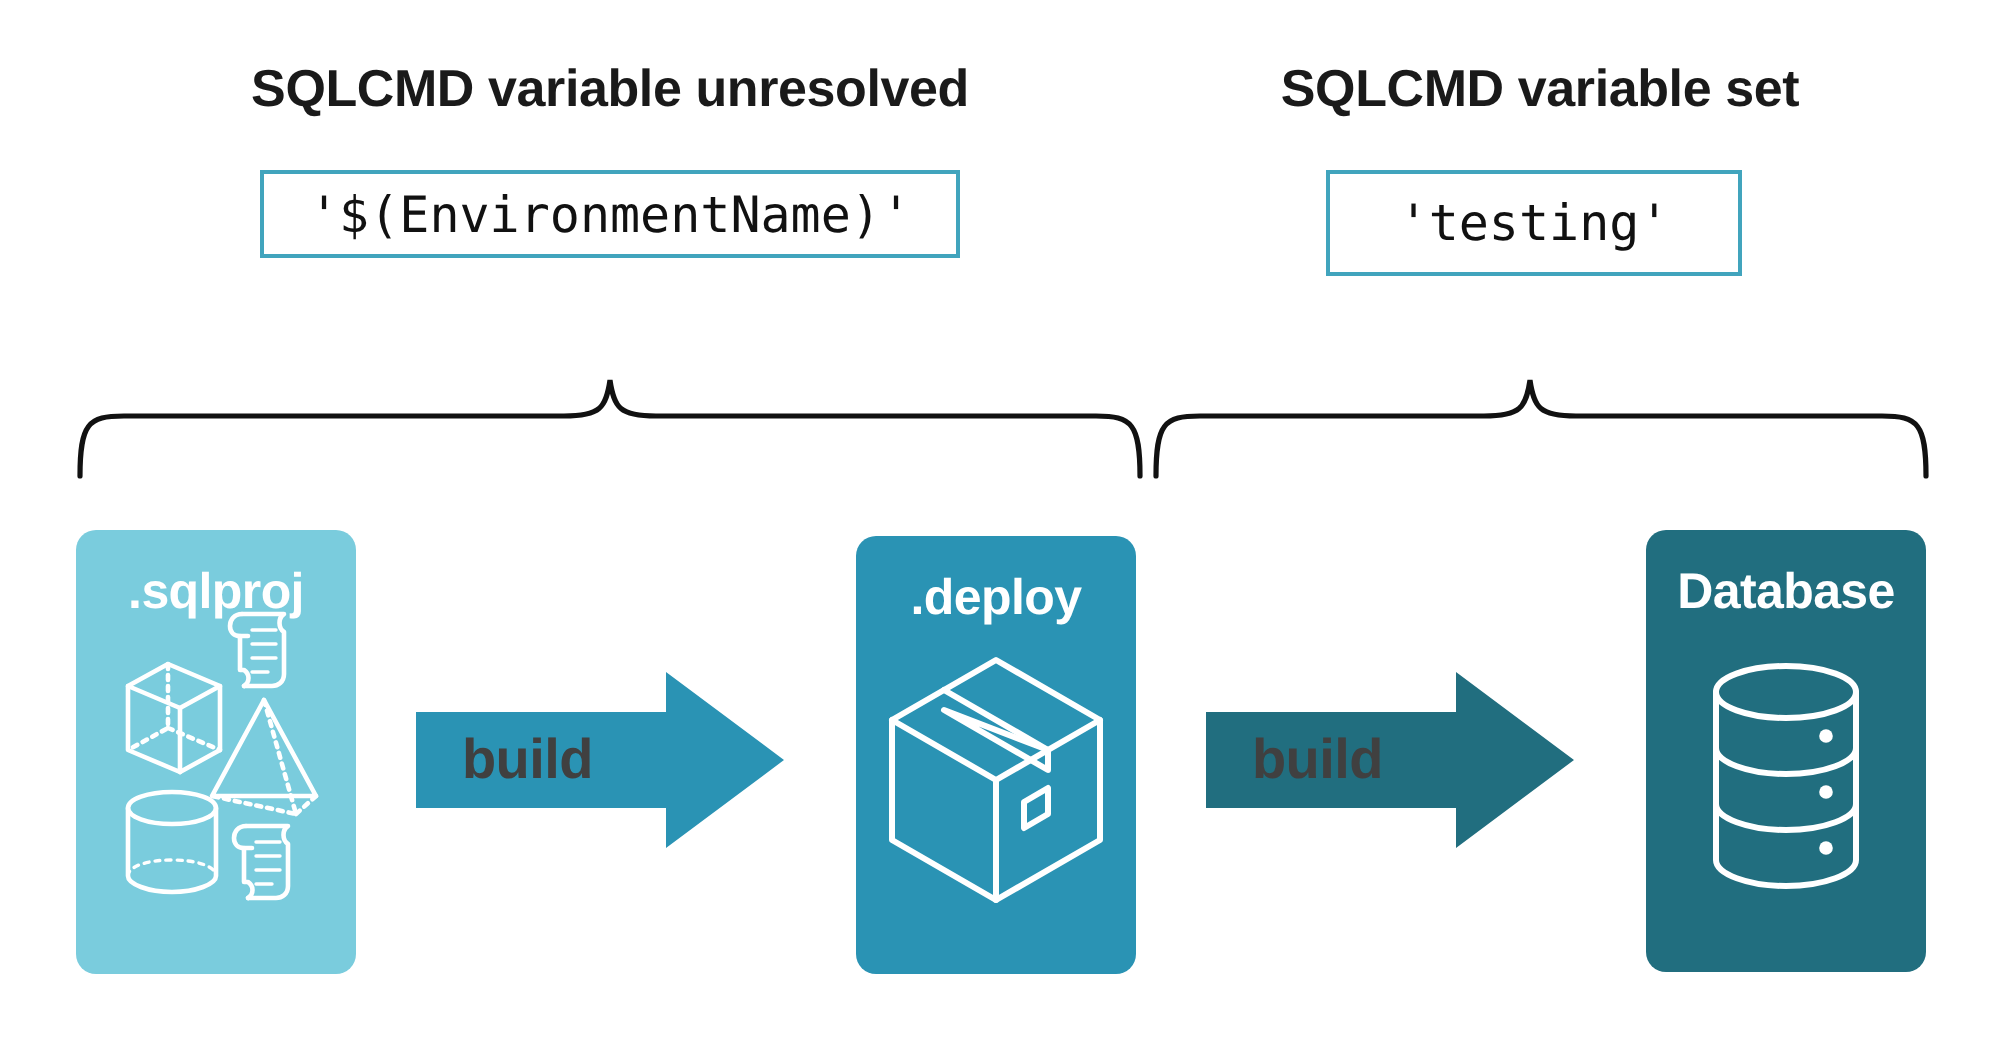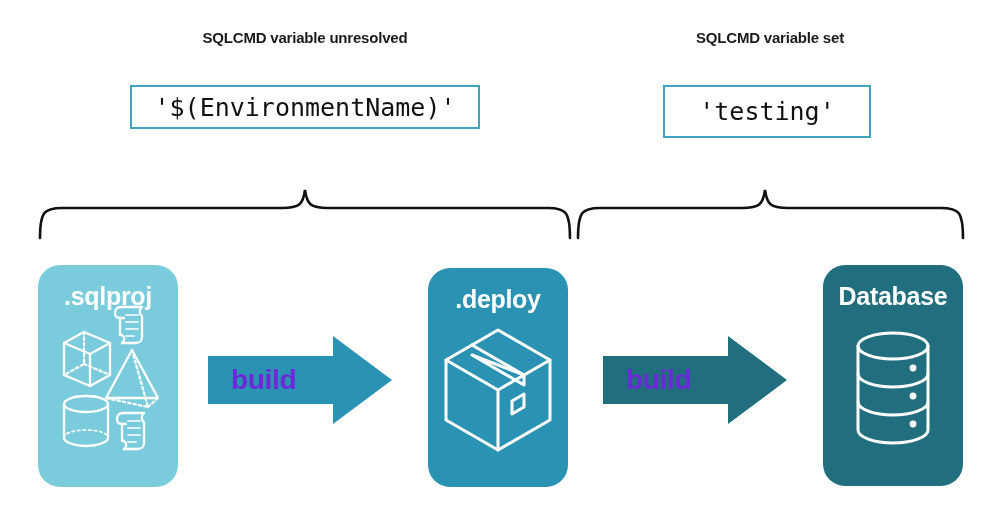--- a/index.html
+++ b/index.html
@@ -21,21 +21,21 @@
     left: 0; top: 0;
     width: 1000px;
     height: 522px;
   }
 
   
   .heading {
     position: absolute;
     font-family: "Liberation Sans", sans-serif;
     font-weight: bold;
-    font-size: 15px;
+    font-size: 26px;
     color: #1a1a1a;
     letter-spacing: -0.2px;
     white-space: nowrap;
     text-align: center;
   }
   #heading-left  { left: 55px;  top: 29px; width: 500px; }
   #heading-right { left: 565px; top: 29px; width: 410px; }
 
   
   .code-box {
@@ -60,21 +60,21 @@
     left: 0;
     top: 138px;
     width: 1000px;
     height: 110px;
     pointer-events: none;
   }
 
   
   .stage-box {
     position: absolute;
-    border-radius: 22px;
+    border-radius: 10px;
   }
   .stage-box .box-label {
     position: absolute;
     left: 0;
     right: 0;
     text-align: center;
     font-family: "Liberation Sans", sans-serif;
     font-weight: bold;
     font-size: 25px;
     color: #ffffff;
@@ -115,21 +115,21 @@
   #arrow-deploy { left: 600px; }
 
   .arrow-label {
     position: absolute;
     top: 50%;
     transform: translateY(-50%);
     left: 26px;
     font-family: "Liberation Sans", sans-serif;
     font-weight: bold;
     font-size: 28px;
-    color: #6d28d9;
+    color: #404040;
     letter-spacing: -0.3px;
     white-space: nowrap;
   }
 </style>
 </head>
 <body>
 
 <div class="stage">
 
   <div class="heading" id="heading-left">SQLCMD variable unresolved</div>

